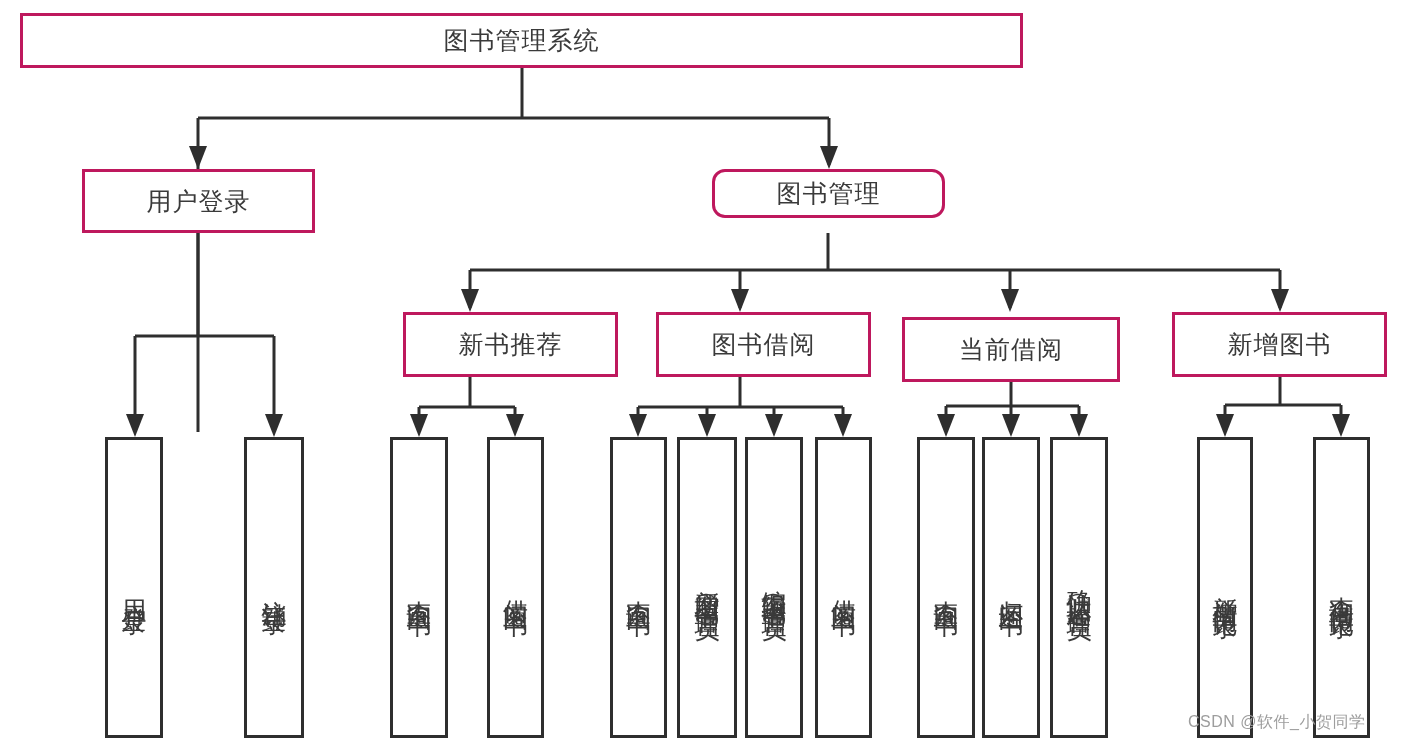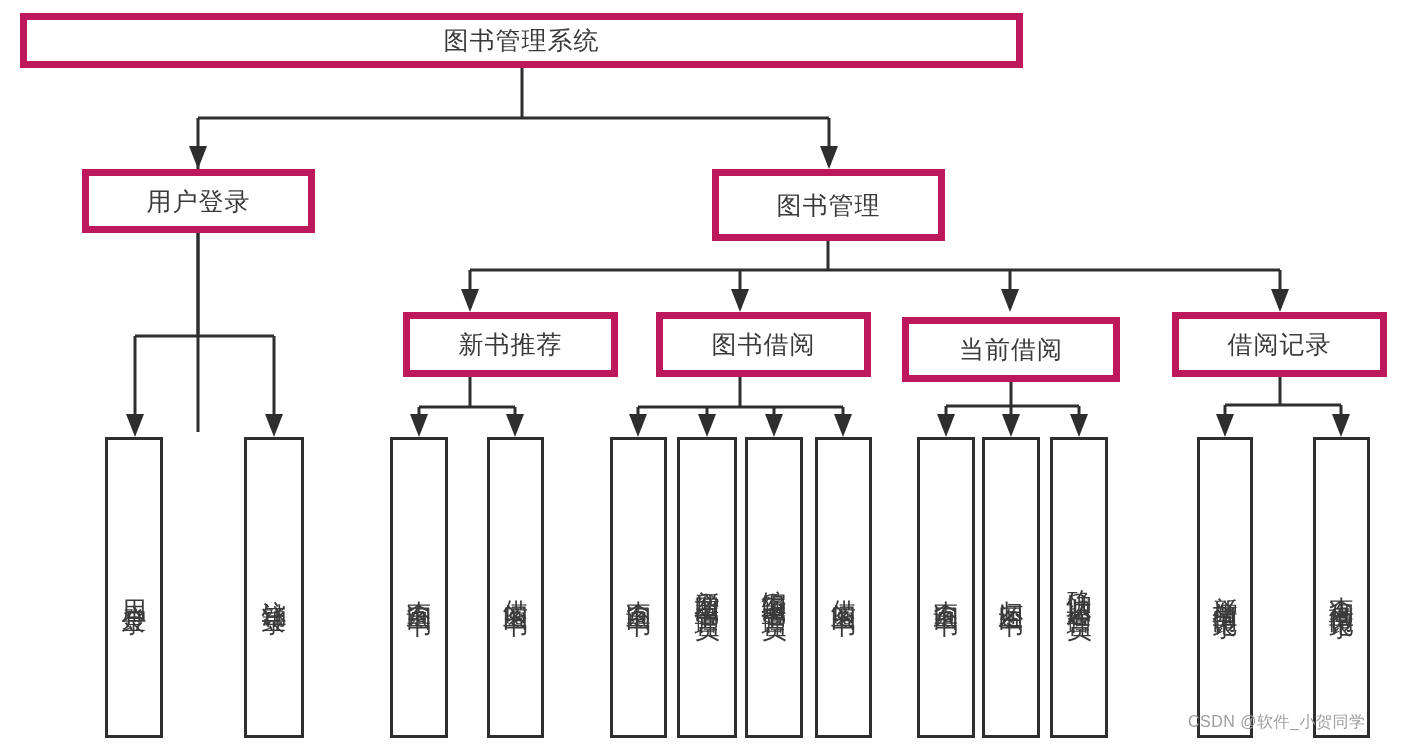--- a/index.html
+++ b/index.html
@@ -2,21 +2,21 @@
 <html><head>
 <meta charset="utf-8">
 <style>
   html,body{margin:0;padding:0;background:#ffffff;}
   .canvas{
     position:relative;width:1405px;height:747px;background:#ffffff;overflow:hidden;
     font-family:"Liberation Sans",sans-serif;
   }
   .connectors{position:absolute;left:0;top:0;}
   .node{
-    position:absolute;box-sizing:border-box;border:7px solid #be185d;background:#ffffff;
+    position:absolute;box-sizing:border-box;border:3px solid #be185d;background:#ffffff;
     display:flex;align-items:center;justify-content:center;
     font-size:25px;color:#3a3a3a;letter-spacing:1px;white-space:nowrap;
   }
   .leaf{
     position:absolute;top:437px;height:301px;box-sizing:border-box;
     border:3px solid #2e2e2e;background:#ffffff;
     display:flex;align-items:center;justify-content:center;
   }
   .leaf span{
     writing-mode:vertical-rl;text-orientation:mixed;
@@ -68,26 +68,26 @@
         <polygon points="1011,437 1002,414 1020,414"></polygon>
         <polygon points="1079,437 1070,414 1088,414"></polygon>
         <polygon points="1225,437 1216,414 1234,414"></polygon>
         <polygon points="1341,437 1332,414 1350,414"></polygon>
       </g>
   </svg>
 
   <div class="node" style="left:20px;top:13px;width:1003px;height:55px;">图书管理系统</div>
 
   <div class="node" style="left:82px;top:169px;width:233px;height:64px;">用户登录</div>
-  <div class="node" style="left:712px;top:169px;width:233px;height:72px;">图书管理</div>
+  <div class="node" style="left:712px;top:169px;width:233px;height:49px;border-radius:13px;">图书管理</div>
 
   <div class="node" style="left:363px;top:312px;width:215px;height:65px;margin-left:40px;">新书推荐</div>
   <div class="node" style="left:656px;top:312px;width:215px;height:65px;">图书借阅</div>
   <div class="node" style="left:902px;top:317px;width:218px;height:65px;">当前借阅</div>
-  <div class="node" style="left:1172px;top:312px;width:215px;height:65px;">借阅记录</div>
+  <div class="node" style="left:1172px;top:312px;width:215px;height:65px;">新增图书</div>
 
   <div class="leaf" style="left:105px;width:58px;">
     <span>用户登录</span>
   </div>
   <div class="leaf" style="left:244px;width:60px;">
     <span>注销登录</span>
   </div>
 
   <div class="leaf" style="left:390px;width:58px;">
     <span>查询图书</span>

